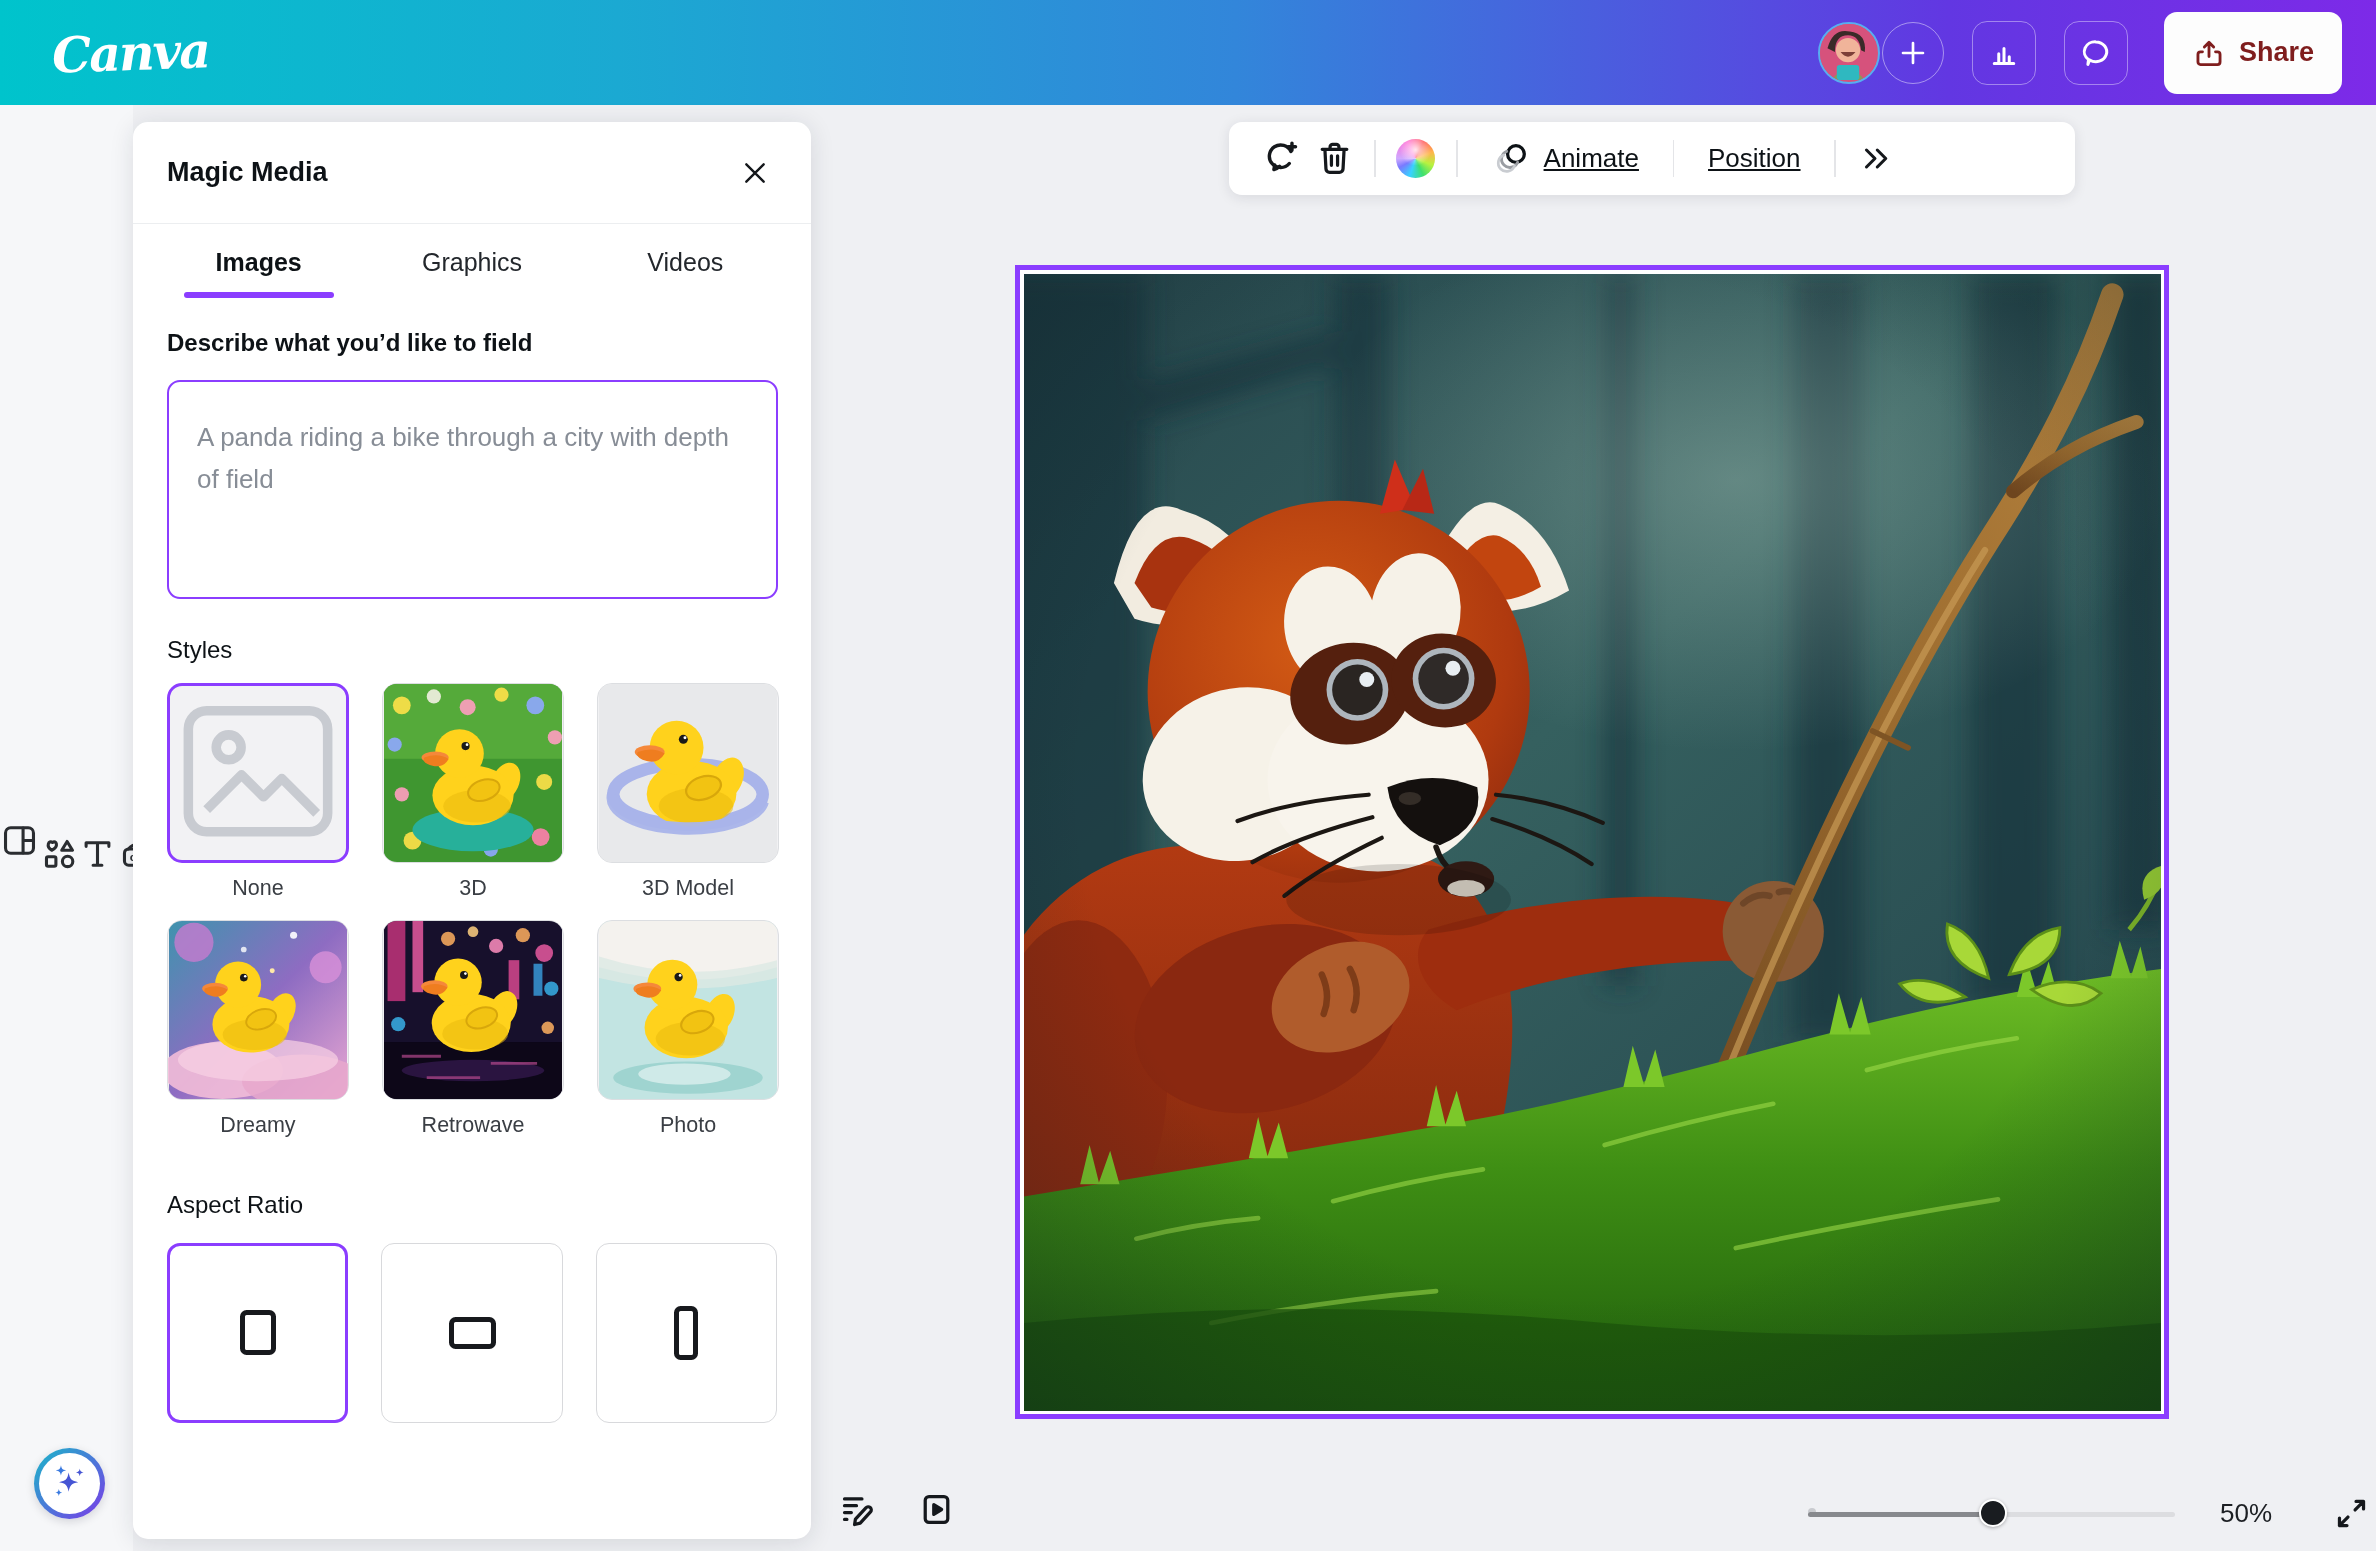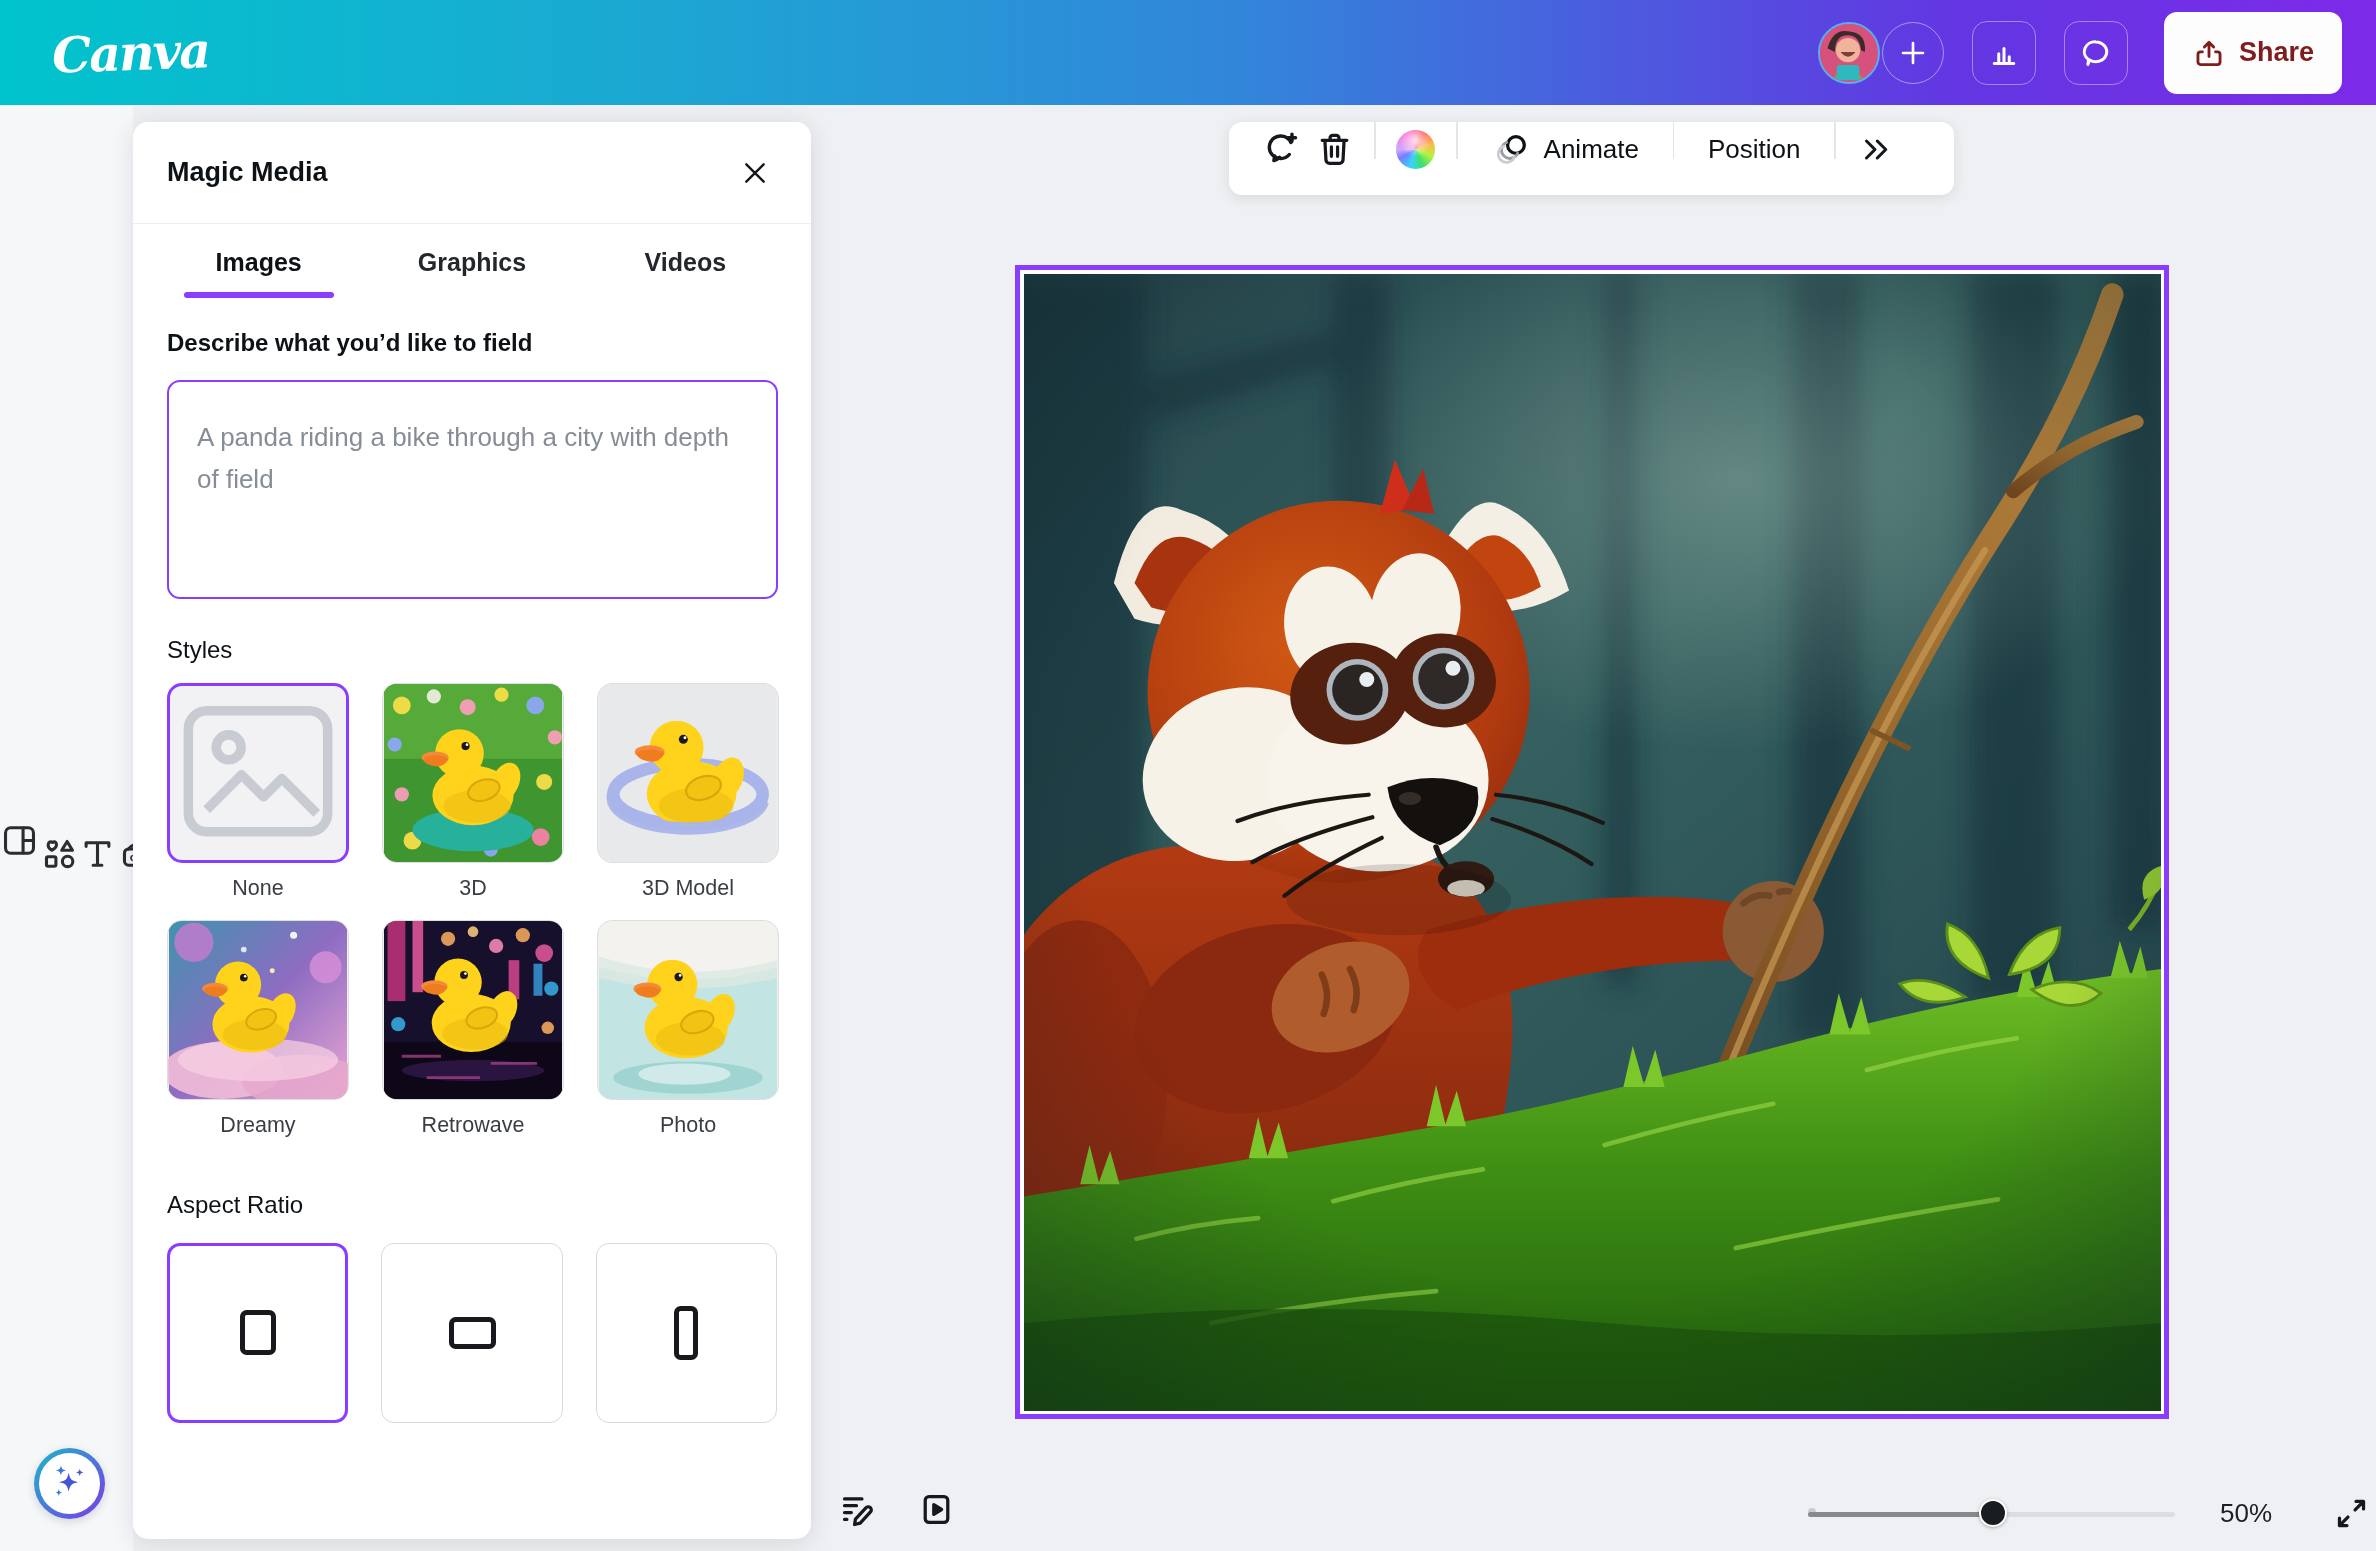--- a/index.html
+++ b/index.html
@@ -42,21 +42,21 @@
 
   
   .panel { position:absolute; left:133px; top:122px; width:678px; height:1417px; background:#fff;
     border-radius:15px; box-shadow:0 3.7px 24px rgba(25,30,50,.12); overflow:hidden; }
   .panel-header { display:flex; align-items:center; justify-content:space-between;
     padding:28px 34px; border-bottom:1.9px solid #eceef0; }
   .panel-title { font-size:27px; font-weight:bold; }
   .close-btn { background:none; border:none; width:45px; height:45px; color:#15181c;
     display:flex; align-items:center; justify-content:center; cursor:pointer; }
   .tabs { display:flex; padding:0 19px; }
-  .tab { flex:1; text-align:center; padding:24px 0 20.6px; font-size:25px; font-weight:700;
+  .tab { flex:1; text-align:center; padding:24px 0 20.6px; font-size:25px; font-weight:400;
     color:#23272c; cursor:pointer; position:relative; }
   .tab.active { font-weight:600; color:#0d1216; }
   .tab.active::after { content:""; position:absolute; left:50%; transform:translateX(-50%);
     bottom:0; width:150px; height:5.6px; border-radius:3.7px; background:#8b3dff; }
   .panel-body { padding:22.5px 34px 0; }
   .field-label { font-size:24px; font-weight:bold; margin-top:9.4px; }
   .prompt-box { margin-top:22.5px; width:611px; height:219px; resize:none; outline:none;
     border:2.8px solid #8b3dff; border-radius:13px; padding:34px 28px; font-family:inherit;
     font-size:26px; line-height:1.62; color:#30343a; }
   .prompt-box::placeholder { color:#878d96; }
@@ -72,23 +72,23 @@
   .aspect-row { display:flex; gap:33px; margin-top:24px; }
   .aspect-card { width:182px; height:180px; border-radius:13px; background:#fff;
     border:1.9px solid #d8d9dc; display:flex; align-items:center; justify-content:center; cursor:pointer; color:#17191d; }
   .aspect-card.selected { border:3.7px solid #8b3dff; }
   .ar-rect { border:5.6px solid #17191d; border-radius:6.6px; }
   .ar-square { width:36px; height:45px; }
   .ar-land  { width:47px; height:32px; }
   .ar-port  { width:24px; height:54px; }
 
   
-  .toolbar { position:absolute; left:1229px; top:122px; width:725px; height:73px; background:#fff;
+  .toolbar { position:absolute; left:1229px; top:122px; width:846px; height:73px; background:#fff;
     border-radius:13px; box-shadow:0 2.8px 13px rgba(25,30,50,.10);
-    display:flex; padding:0 24px; }
+    display:flex; align-items:center; padding:0 24px;text-decoration:underline; }
   .tool-btn { background:none; border:none; color:#15181c; display:flex; align-items:center;
     justify-content:center; width:54px; height:54px; cursor:pointer; }
   .tool-label-btn { background:none; border:none; color:#0d1216; font-family:inherit; font-size:26px;
     font-weight:500; display:flex; align-items:center; gap:11.2px; padding:0 20.6px; height:54px; cursor:pointer; }
   .tdiv { width:1.9px; height:37px; background:#e4e5e8; margin:0 13px; }
   .colorwheel { width:39px; height:39px; border-radius:50%;
     background:radial-gradient(circle at 50% 28%, rgba(255,255,255,.85), rgba(255,255,255,0) 46%),
       conic-gradient(from -90deg,#cfa9ff,#ff6ad5 18%,#ff4d4d 32%,#ffb44d 44%,#b9f23f 56%,#3fe06e 68%,#38d2ff 80%,#7a7aff 92%,#cfa9ff); }
   .artboard { position:absolute; left:1015px; top:265px; border:5.6px solid #8b3dff;
     background:#fff; padding:3.7px; cursor:move; }

